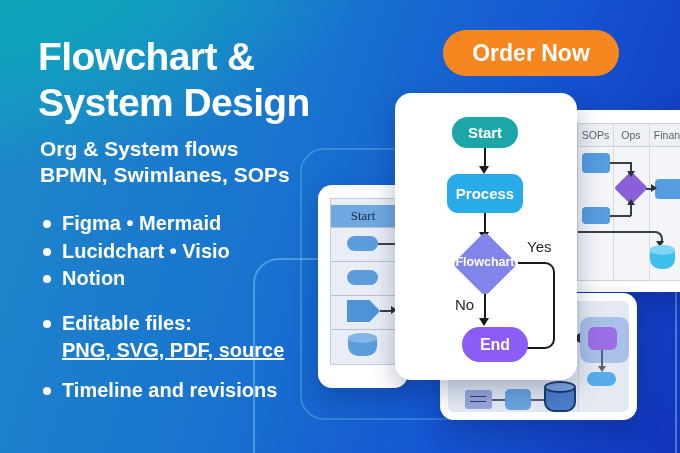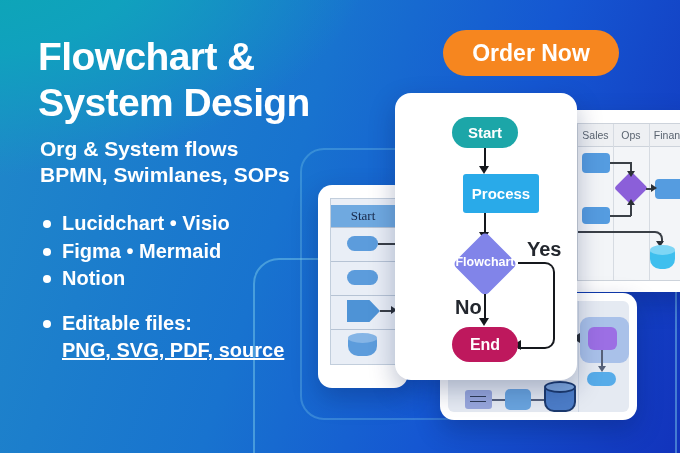--- a/index.html
+++ b/index.html
@@ -64,28 +64,28 @@
   .bc-pill{position:absolute;left:139px;top:71px;width:29px;height:14px;border-radius:8px;background:#57ACE9;}
   .bc-doc{position:absolute;left:17px;top:89px;width:27px;height:19px;background:#97A6DB;border-radius:3px;}
   .bc-doc i{position:absolute;left:5px;height:0;border-top:1.5px solid #2e3a55;width:16px;display:block;}
   .bc-rect{position:absolute;left:57px;top:88px;width:26px;height:21px;background:#69A4DE;border-radius:5px;}
   .gline{position:absolute;background:#56617a;}
 
   
   .card-center{left:395px;top:93px;width:182px;height:287px;border-radius:16px;z-index:3;}
   .node{position:absolute;display:flex;align-items:center;justify-content:center;color:#fff;font-weight:700;}
   .n-start{left:57px;top:24px;width:66px;height:31px;border-radius:16px;background:#1CA6A8;font-size:15px;}
-  .n-process{left:52px;top:81px;width:76px;height:39px;border-radius:3px;background:#29AAE9;font-size:15px;margin-left:16px;}
+  .n-process{left:52px;top:81px;width:76px;height:39px;border-radius:11px;background:#29AAE9;font-size:15px;}
   .n-diamond{left:67px;top:148px;width:46px;height:46px;background:#8184E9;transform:rotate(45deg);border-radius:5px;}
   .n-diamond-label{left:55px;top:162px;width:70px;text-align:center;color:#fff;font-size:12.5px;font-weight:700;}
-  .n-end{left:57px;top:234px;width:66px;height:35px;border-radius:18px;background:#be185d;font-size:16px;}
+  .n-end{left:67px;top:234px;width:66px;height:35px;border-radius:18px;background:#8b5cf6;font-size:16px;}
   .fc-line{position:absolute;width:2px;background:#15181d;left:89px;}
   .fc-arr{position:absolute;left:84px;width:0;height:0;border-left:5px solid transparent;border-right:5px solid transparent;border-top:8px solid #15181d;}
   .yes-path{position:absolute;left:123px;top:169px;width:35px;height:83px;border-top:2px solid #15181d;border-right:2px solid #15181d;border-bottom:2px solid #15181d;border-radius:0 10px 10px 0;}
-  .lbl{position:absolute;color:#23272e;font-size:20px;font-weight:700;}
+  .lbl{position:absolute;color:#23272e;font-size:15px;font-weight:400;}
 </style>
 </head>
 <body>
 
 <div class="abs decor1"></div>
 <div class="abs decor2"></div>
 
 <div class="abs card card-left">
   <div class="panel">
     <div class="lc-header">Start</div>
@@ -101,21 +101,21 @@
     <div class="line" style="left:49px;top:111px;width:13px;height:1.5px"></div>
     <div class="arr-r" style="left:60px;top:107px"></div>
     <div class="cyl-body" style="left:17px;top:138px;width:29px;height:19px"></div>
     <div class="cyl-top" style="left:17px;top:134px;width:29px;height:10px"></div>
   </div>
 </div>
 
 <div class="abs card card-right">
   <div class="panel">
     <div class="rc-header">
-      <div style="width:35px">Sales</div>
+      <div style="width:35px">SOPs</div>
       <div style="width:36px">Ops</div>
       <div style="width:47px">Finance</div>
     </div>
     <div class="rc-colline" style="left:35px"></div>
     <div class="rc-colline" style="left:71px"></div>
     <div class="rc-rect" style="left:4px;top:29px"></div>
     <div class="rc-rect" style="left:4px;top:83px;height:17px"></div>
     <div class="rc-diamond" style="left:41px;top:52px"></div>
     <div class="rc-rect" style="left:77px;top:55px;width:30px"></div>
     <div class="line" style="left:32px;top:38px;width:21px;height:1.5px"></div>
@@ -174,22 +174,23 @@
 
 <div class="abs title">
   <div>Flowchart &amp;</div>
   <div>System Design</div>
 </div>
 <div class="abs subtitle">
   <div>Org &amp; System flows</div>
   <div>BPMN, Swimlanes, SOPs</div>
 </div>
 <div class="abs bullets">
+  <div class="b">Figma • Mermaid</div>
   <div class="b">Lucidchart • Visio</div>
-  <div class="b">Figma • Mermaid</div>
   <div class="b">Notion</div>
   <div class="gap"></div>
   <div class="b">Editable files:</div>
   <div class="wrap2">PNG, SVG, PDF, source</div>
   <div class="gap" style="height:12px"></div>
+  <div class="b">Timeline and revisions</div>
 </div>
 
 <button class="abs cta">Order Now</button>
 
 </body></html>

